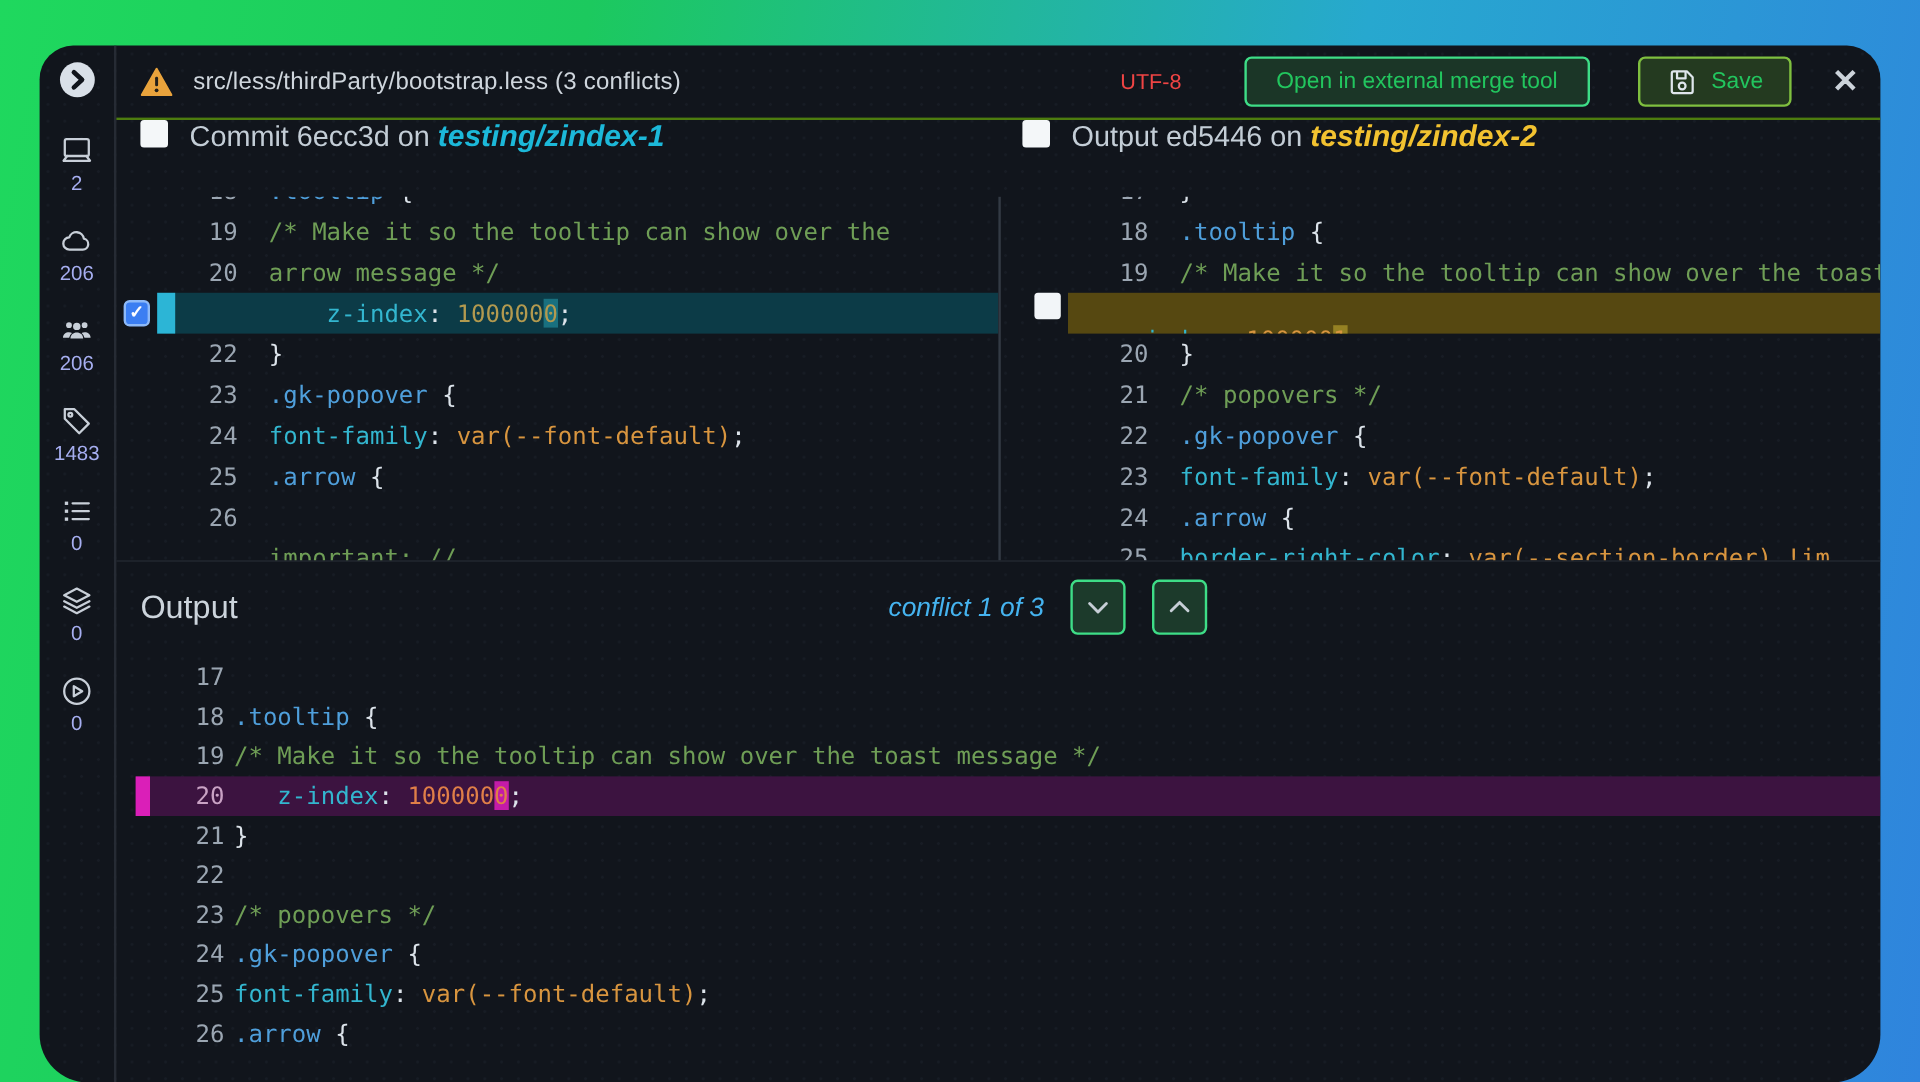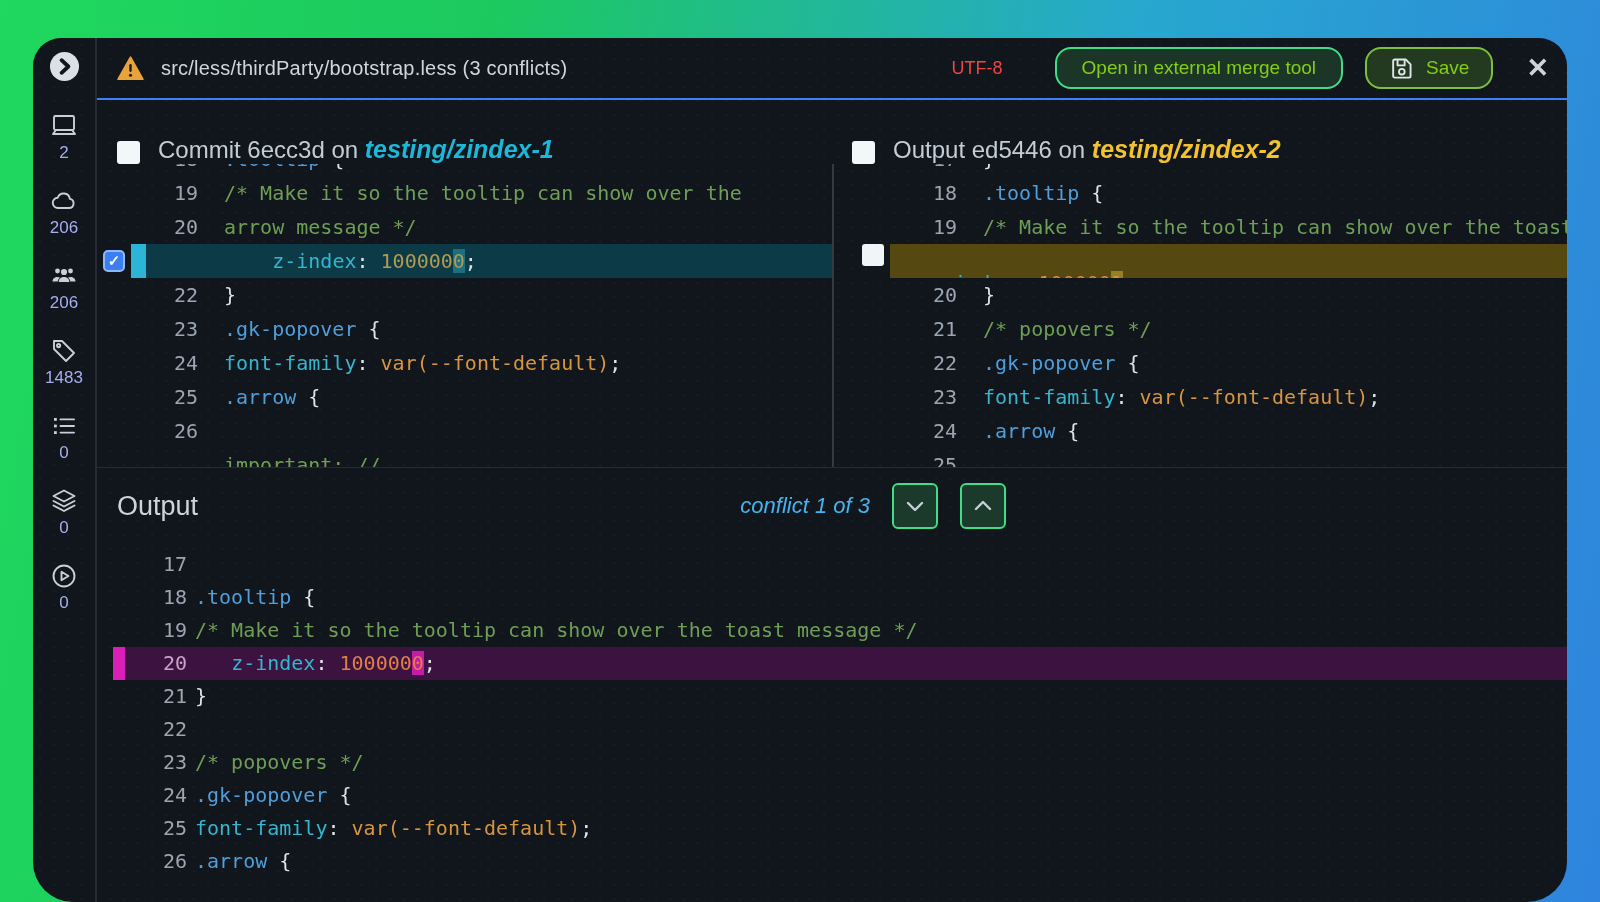--- a/index.html
+++ b/index.html
@@ -25,39 +25,39 @@
     position:relative; z-index:2;
   }
   .sb-toggle { width:31px; height:31px; cursor:pointer; }
   .sb-item { margin-top:24px; display:flex; flex-direction:column; align-items:center; cursor:pointer; }
   .sb-item:first-of-type { margin-top:30px; }
   .sb-item svg { width:28px; height:28px; }
   .sb-count { margin-top:3px; font-size:17px; color:#a6aef0; }
   
   .main { flex:1; display:flex; flex-direction:column; min-width:0; position:relative; z-index:2; }
   .topbar {
-    height:62px; flex:none; border-bottom:2px solid #3b82f6;
+    height:62px; flex:none; border-bottom:2px solid #4d7c0f;
     display:flex; align-items:center; padding:0 18px 0 20px;
   }
   .warn-icon { width:27px; height:25px; flex:none; }
   .tb-title { margin-left:17px; font-size:20px; color:#cfd6dd; letter-spacing:0.2px; }
   .tb-spacer { flex:1; }
   .tb-encoding { font-size:18px; color:#ef4444; margin-right:52px; }
   .btn {
-    height:42px; border-radius:16px; display:flex; align-items:center; justify-content:flex-end;
-    font-size:19px; color:#84cc16; cursor:pointer; border:2px solid transparent;
+    height:42px; border-radius:6px; display:flex; align-items:center; justify-content:flex-end;
+    font-size:19px; color:#22c55e; cursor:pointer; border:2px solid transparent;
   }
   .btn-open { border-color:#3edd87; background:#1b3627; padding:0 25px; }
-  .btn-save { border-color:#7fbf3f; background:#243a20; padding:4px 22px; margin-left:22px; gap:12px; }
+  .btn-save { border-color:#7fbf3f; background:#243a20; padding:4px 22px; margin-left:40px; gap:12px; }
   .btn-save svg { width:25px; height:25px; }
   .tb-close { margin-left:33px; font-size:27px; font-weight:bold; color:#ccd3da; cursor:pointer; line-height:1; }
   
   .panes { height:367px; flex:none; display:flex; min-width:0; }
   .pane { flex:1; min-width:0; display:flex; flex-direction:column; }
-  .pane-head { height:64px; flex:none; display:flex; align-items:flex-end; padding-left:20px; gap:18px; }
+  .pane-head { height:64px; flex:none; display:flex; align-items:flex-start; padding-left:20px; gap:18px; }
   .head-cb { width:23px; height:23px; border-radius:3px; background:#f4f7f9; flex:none; cursor:pointer; }
   .head-label { font-size:24px; color:#c3cdd6; white-space:nowrap; }
   .head-branch { font-style:italic; font-weight:bold; font-size:25px; }
   .pane-code { height:303px; overflow:hidden; font-family:"DejaVu Sans Mono", monospace; font-size:20px; }
   .pane-right .pane-code { border-left:2px solid #333a44; }
   .pane-right .crow { padding-left:22px; }
   .crow { display:flex; height:34px; line-height:34px; white-space:pre; }
   .crow.p-top { margin-top:-22px; }
   .cgut { width:34px; flex:none; display:flex; align-items:center; justify-content:center; }
   .cbar { width:15px; flex:none; }
@@ -231,21 +231,21 @@
         <div class="pane-code" id="code-right">
             <div class="crow p-top"><div class="cgut"></div><div class="cbar"></div><div class="cnum">17</div><div class="ccode"><span class="t-punc">}</span></div></div>
             <div class="crow"><div class="cgut"></div><div class="cbar"></div><div class="cnum">18</div><div class="ccode"><span class="t-sel">.tooltip</span><span class="t-punc"> {</span></div></div>
             <div class="crow"><div class="cgut"></div><div class="cbar"></div><div class="cnum">19</div><div class="ccode"><span class="t-com">/* Make it so the tooltip can show over the toast message */</span></div></div>
             <div class="crow hl-olive"><div class="cgut"><span class="cb-line"></span></div><div class="cbar"></div><div class="cnum"></div><div class="ccode"><span class="t-punc">    </span><span class="t-prop">z-index</span><span class="t-punc">: </span><span class="t-org">100000</span><span class="t-org t-hlc">1</span><span class="t-punc">;</span></div></div>
             <div class="crow"><div class="cgut"></div><div class="cbar"></div><div class="cnum">20</div><div class="ccode"><span class="t-punc">}</span></div></div>
             <div class="crow"><div class="cgut"></div><div class="cbar"></div><div class="cnum">21</div><div class="ccode"><span class="t-com">/* popovers */</span></div></div>
             <div class="crow"><div class="cgut"></div><div class="cbar"></div><div class="cnum">22</div><div class="ccode"><span class="t-sel">.gk-popover</span><span class="t-punc"> {</span></div></div>
             <div class="crow"><div class="cgut"></div><div class="cbar"></div><div class="cnum">23</div><div class="ccode"><span class="t-prop">font-family</span><span class="t-punc">: </span><span class="t-org">var(--font-default)</span><span class="t-punc">;</span></div></div>
             <div class="crow"><div class="cgut"></div><div class="cbar"></div><div class="cnum">24</div><div class="ccode"><span class="t-sel">.arrow</span><span class="t-punc"> {</span></div></div>
-            <div class="crow"><div class="cgut"></div><div class="cbar"></div><div class="cnum">25</div></div>
+            <div class="crow"><div class="cgut"></div><div class="cbar"></div><div class="cnum">25</div><div class="ccode"><span class="t-prop">border-right-color</span><span class="t-punc">: </span><span class="t-org">var(--section-border) !im</span></div></div>
           </div>
       </section>
     </div>
 
     <section class="output">
       <header class="out-head">
         <span class="out-title">Output</span>
         <div class="out-nav">
           <span class="out-conflict">conflict 1 of 3</span>
           <div class="nav-btn">

